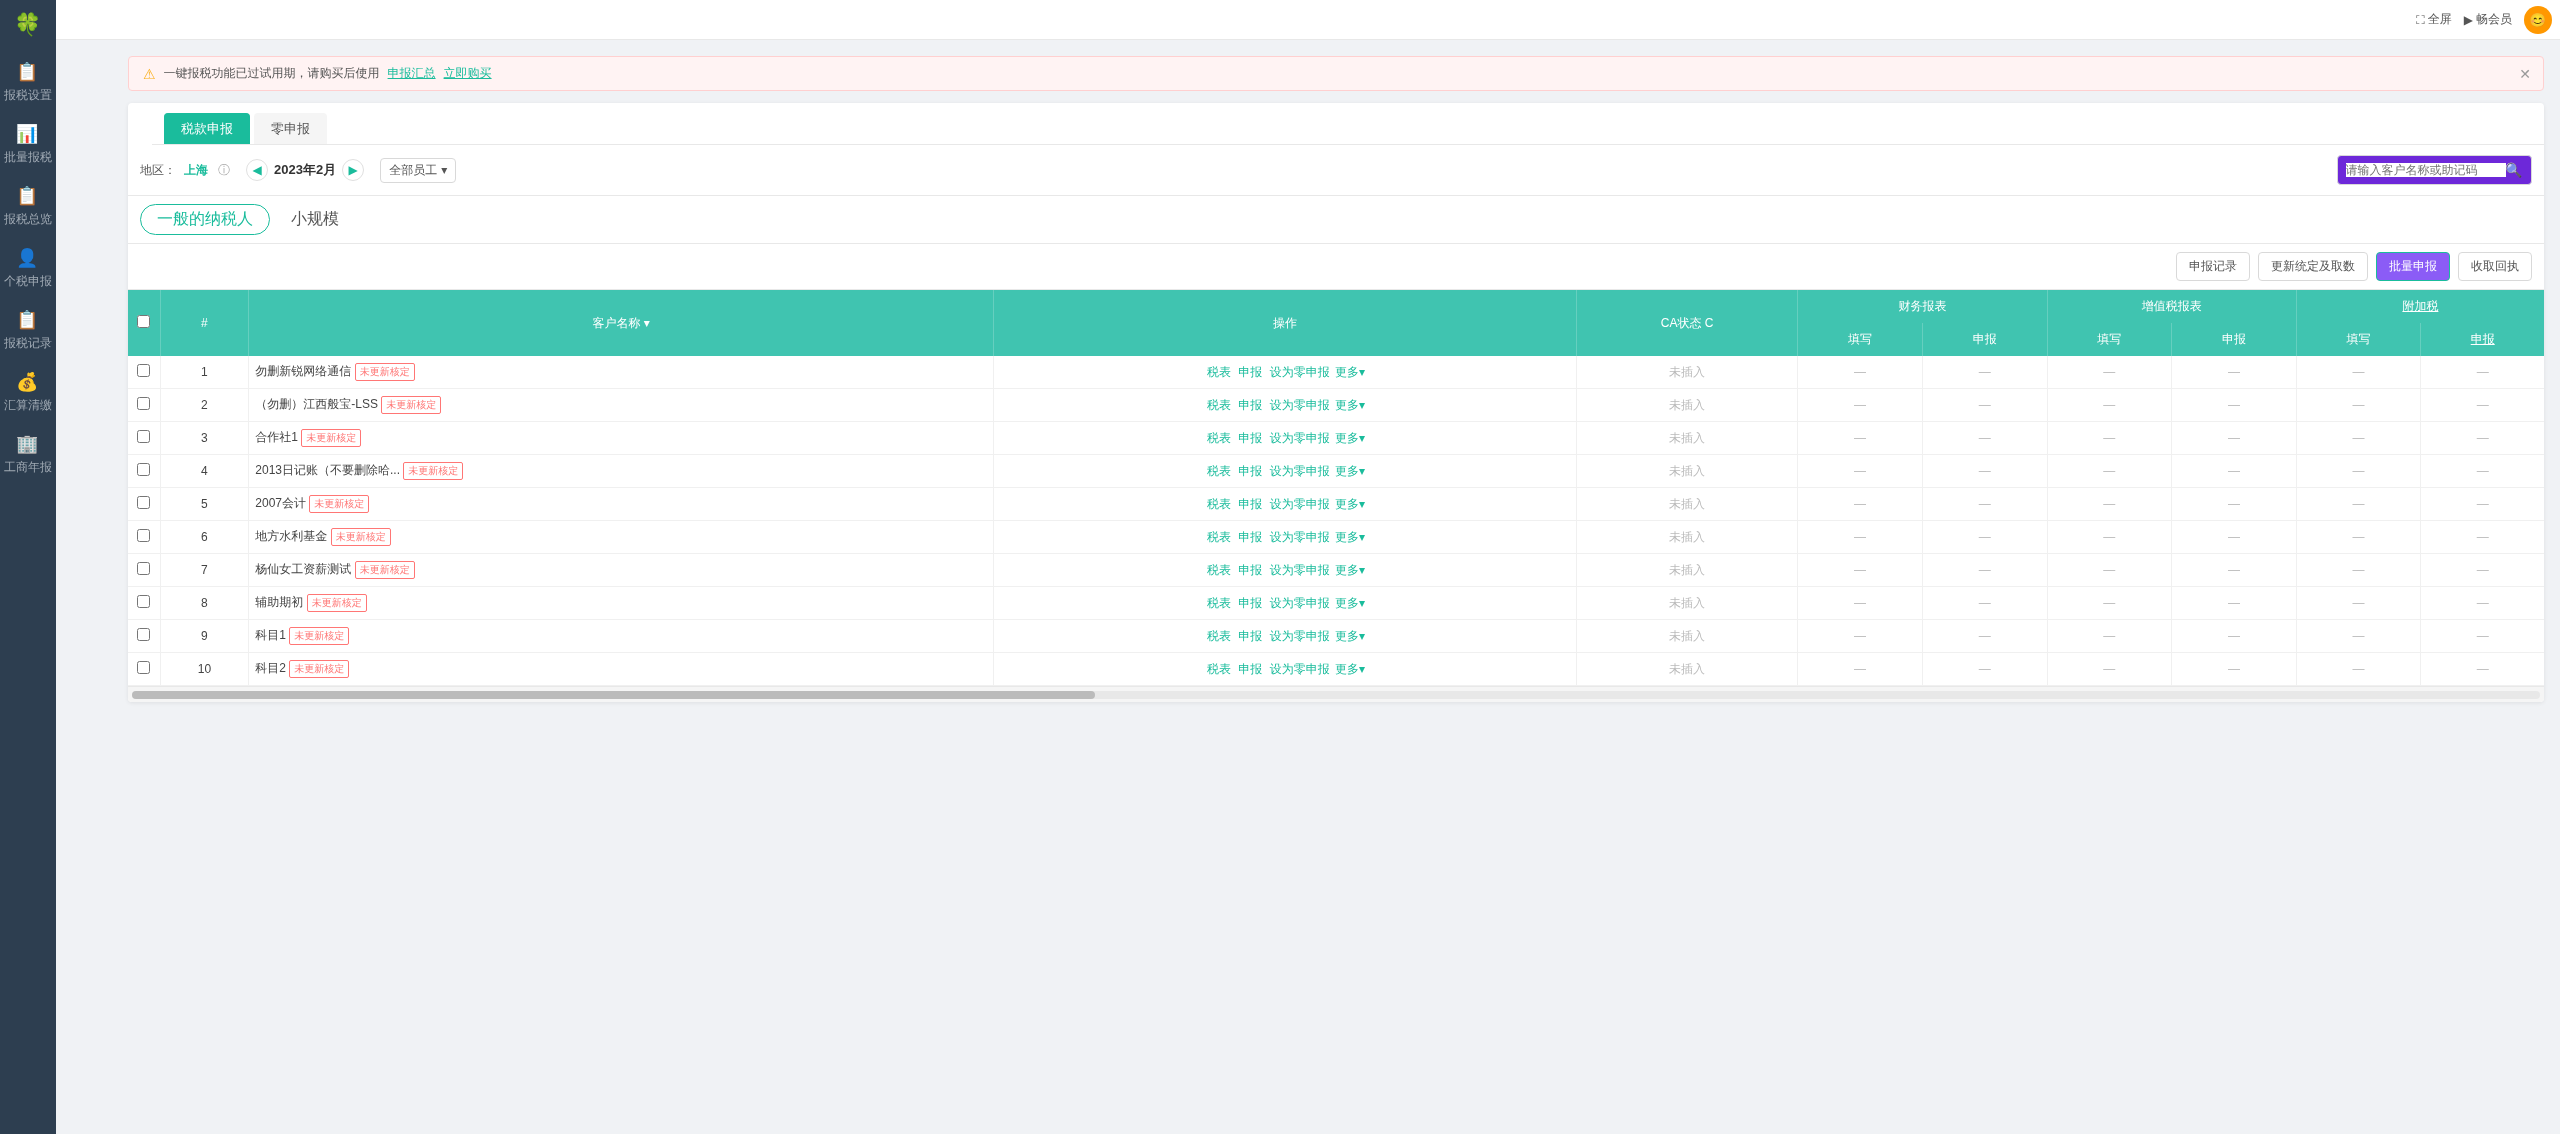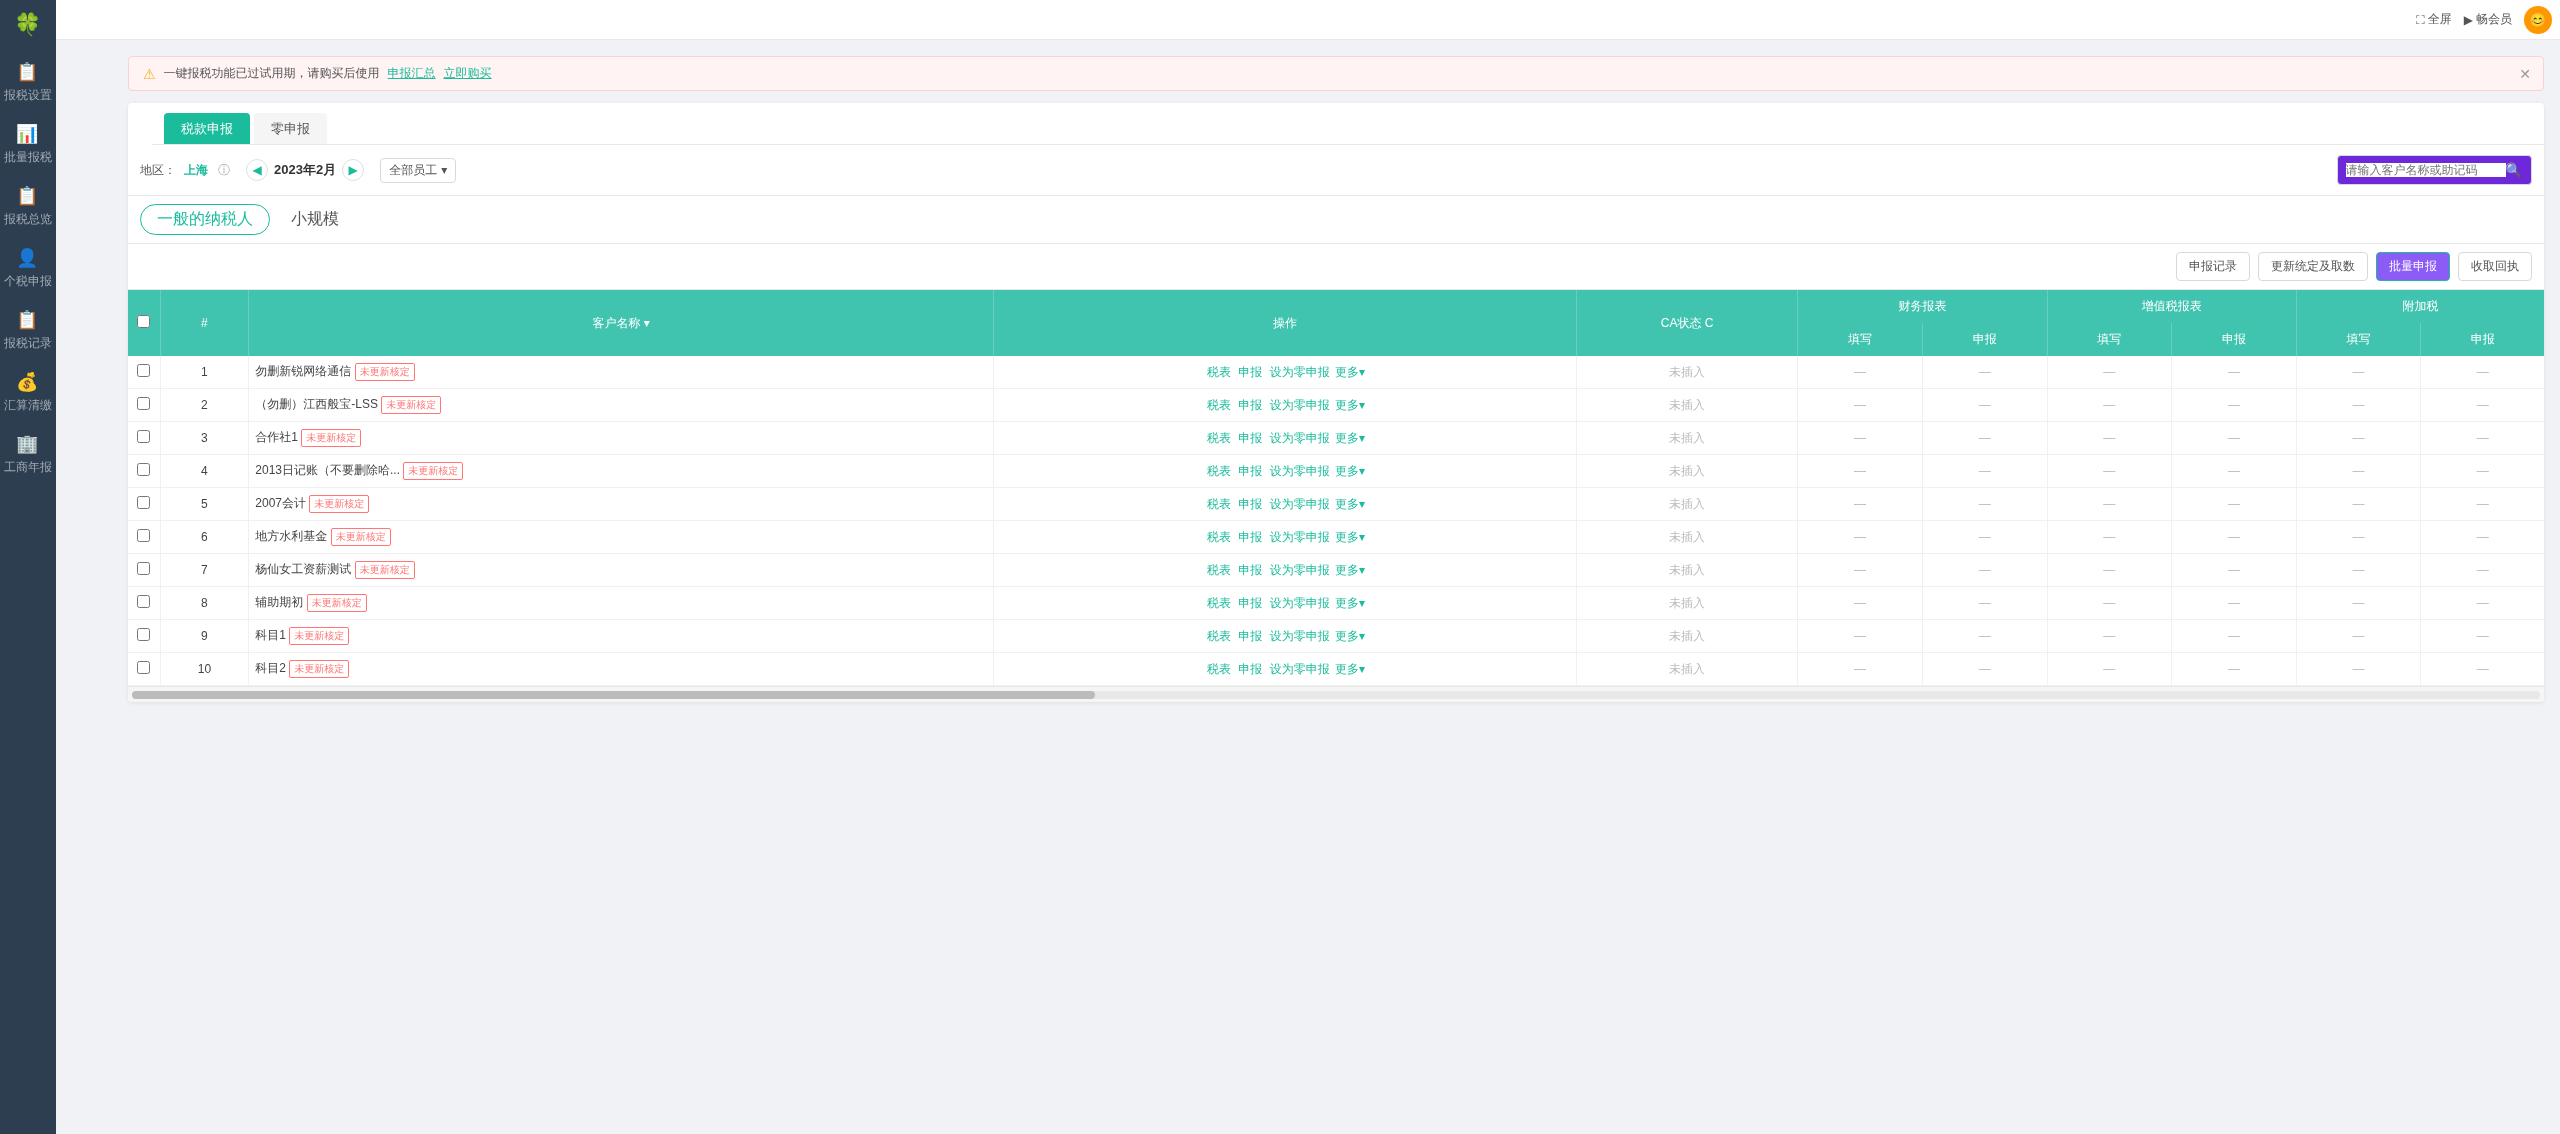--- a/index.html
+++ b/index.html
@@ -222,21 +222,21 @@
     .table-wrap { overflow-x: auto; }
     table {
       width: 100%; border-collapse: collapse; min-width: 900px;
     }
     thead tr { background: #40c4b0; }
     thead th {
       color: #fff; font-weight: normal; font-size: 12px;
       padding: 8px 6px; text-align: center; border-right: 1px solid rgba(255,255,255,0.2);
       white-space: nowrap;
     }
-    thead th:last-child { border-right: none; }
+    thead th:last-child { border-right: none; text-decoration: underline; }
     tbody tr { border-bottom: 1px solid #f0f0f0; }
     tbody td {
       padding: 7px 6px; font-size: 12px; color: #444;
       text-align: center; border-right: 1px solid #f0f0f0;
       white-space: nowrap;
     }
     tbody td:last-child { border-right: none; }
     .td-name { text-align: left; }
     .status-badge {
       display: inline-block;

